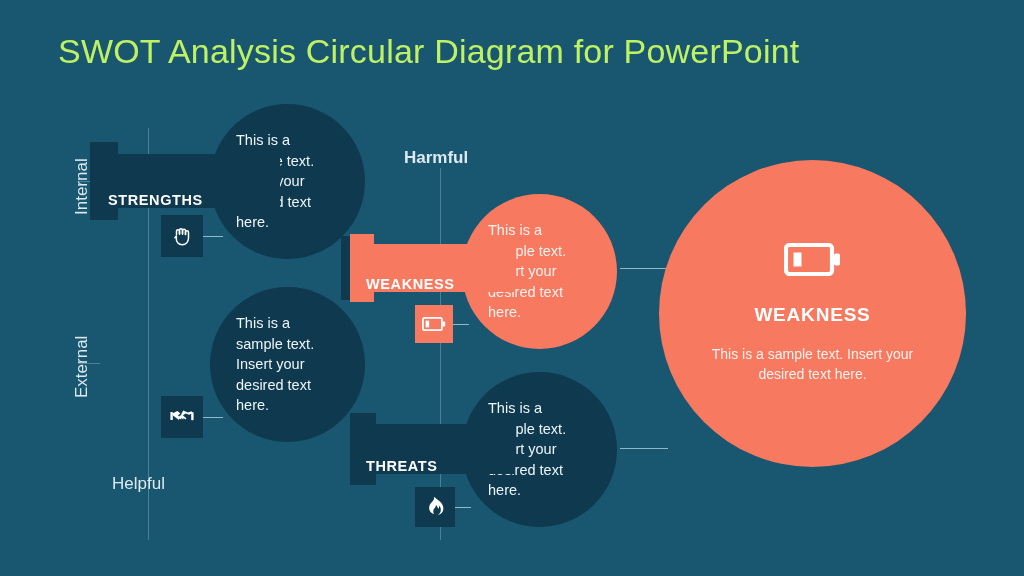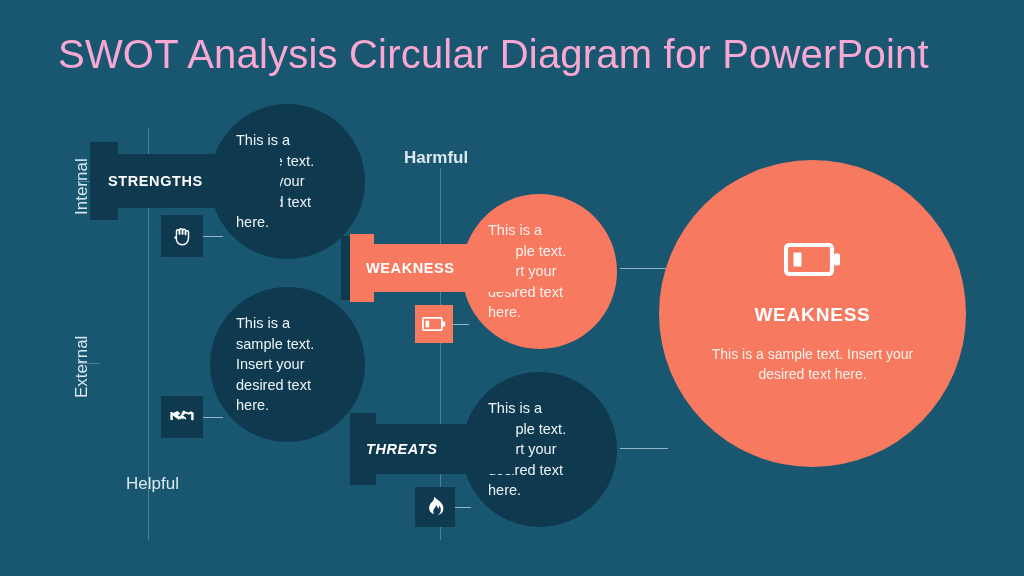--- a/index.html
+++ b/index.html
@@ -24,23 +24,23 @@
     height: 576px;
     background: #195670;
     overflow: hidden;
   }
 
   
   #slide-title {
     position: absolute;
     left: 58px;
     top: 32px;
-    font-size: 40px;
+    font-size: 34px;
     font-weight: 400;
-    color: #f9a8d4;
+    color: #bef264;
     letter-spacing: 0.2px;
     white-space: nowrap;
     text-align: center;
   }
 
   
   .axis-v {
     position: absolute;
     width: 1px;
     background: #4b8099;
@@ -83,21 +83,21 @@
     white-space: pre-line;
   }
   .bubble.dark { background: #0e394f; }
   .bubble.coral { background: #f67960; }
   .bubble.coral .bubble-text { color: #fdf1ed; }
 
   
   .banner {
     position: absolute;
     display: flex;
-    align-items: center;
+    align-items: flex-end;
   }
   .banner-body {
     position: absolute;
     left: 0; top: 0;
     width: 100%;
     height: 100%;
   }
   .banner-label {
     position: relative;
     z-index: 3;
@@ -183,21 +183,21 @@
 
   <div class="axis-h" style="left:78px; top:181px; width:22px;"></div>
   <div class="axis-h" style="left:78px; top:363px; width:22px;"></div>
 
   <div class="axis-label vertical" style="left:72px; top:215px;">Internal</div>
 
   <div class="axis-label vertical" style="left:72px; top:398px;">External</div>
 
   <div class="axis-label" style="left:404px; top:148px;font-weight:bold;">Harmful</div>
 
-  <div class="axis-label" style="left:126px; top:474px;">Helpful</div>
+  <div class="axis-label" style="left:112px; top:474px;">Helpful</div>
 
   <div class="quadrant" style="left:0; top:0; width:1024px; height:576px;">
 
     <div class="bubble dark" style="left:210px; top:104px; width:155px; height:155px; padding-left:26px;">
       <div class="bubble-text">This is a
 sample text.
 Insert your
 desired text
 here.</div>
     </div>
@@ -283,21 +283,21 @@
   <div class="quadrant" style="left:0; top:0; width:1024px; height:576px;">
 
     <div class="bubble dark" style="left:462px; top:372px; width:155px; height:155px; padding-left:26px;">
       <div class="bubble-text">This is a
 sample text.
 Insert your
 desired text
 here.</div>
     </div>
 
-    <div class="banner" style="left:350px; top:424px; width:165px; height:50px;font-style:italic;">
+    <div class="banner" style="left:350px; top:424px; width:165px; height:50px;">
       <div class="banner-body" style="background:#0e394f;"></div>
       <div class="flap" style="left:0; top:-11px; width:26px; height:11px;"></div>
       <div class="flap" style="left:0; top:50px; width:26px; height:11px;"></div>
       <div class="banner-label" style="margin-left:16px;">THREATS</div>
     </div>
 
     <div class="icon-chip" style="left:415px; top:487px; width:40px; height:40px;">
       <svg width="20" height="22" viewBox="0 0 20 22" aria-hidden="true">
         <g fill="#ffffff">
           <path d="M9.0 0.8 C9.6 4.0 7.2 5.4 5.6 7.6 c-1.8 2.5-2.1 6.2 0.2 8.6 1.0 1.0 2.2 1.6 3.2 1.8 -1.0 -1.6 -1.0 -3.6 0.1 -5.2 0.9 -1.3 1.8 -2.2 2.0 -3.8 1.1 1.4 1.8 2.6 2.0 4.0 0.9 -1.0 1.2 -2.2 1.1 -3.4 1.6 2.0 2.2 4.6 1.0 6.9 -0.6 1.1 -1.5 1.9 -2.5 2.4 2.2 -0.3 4.2 -1.6 5.1 -3.7 1.5 -3.4 -0.2 -7.0 -2.6 -9.4 C12.6 3.4 10.6 2.2 9.0 0.8z"></path>

